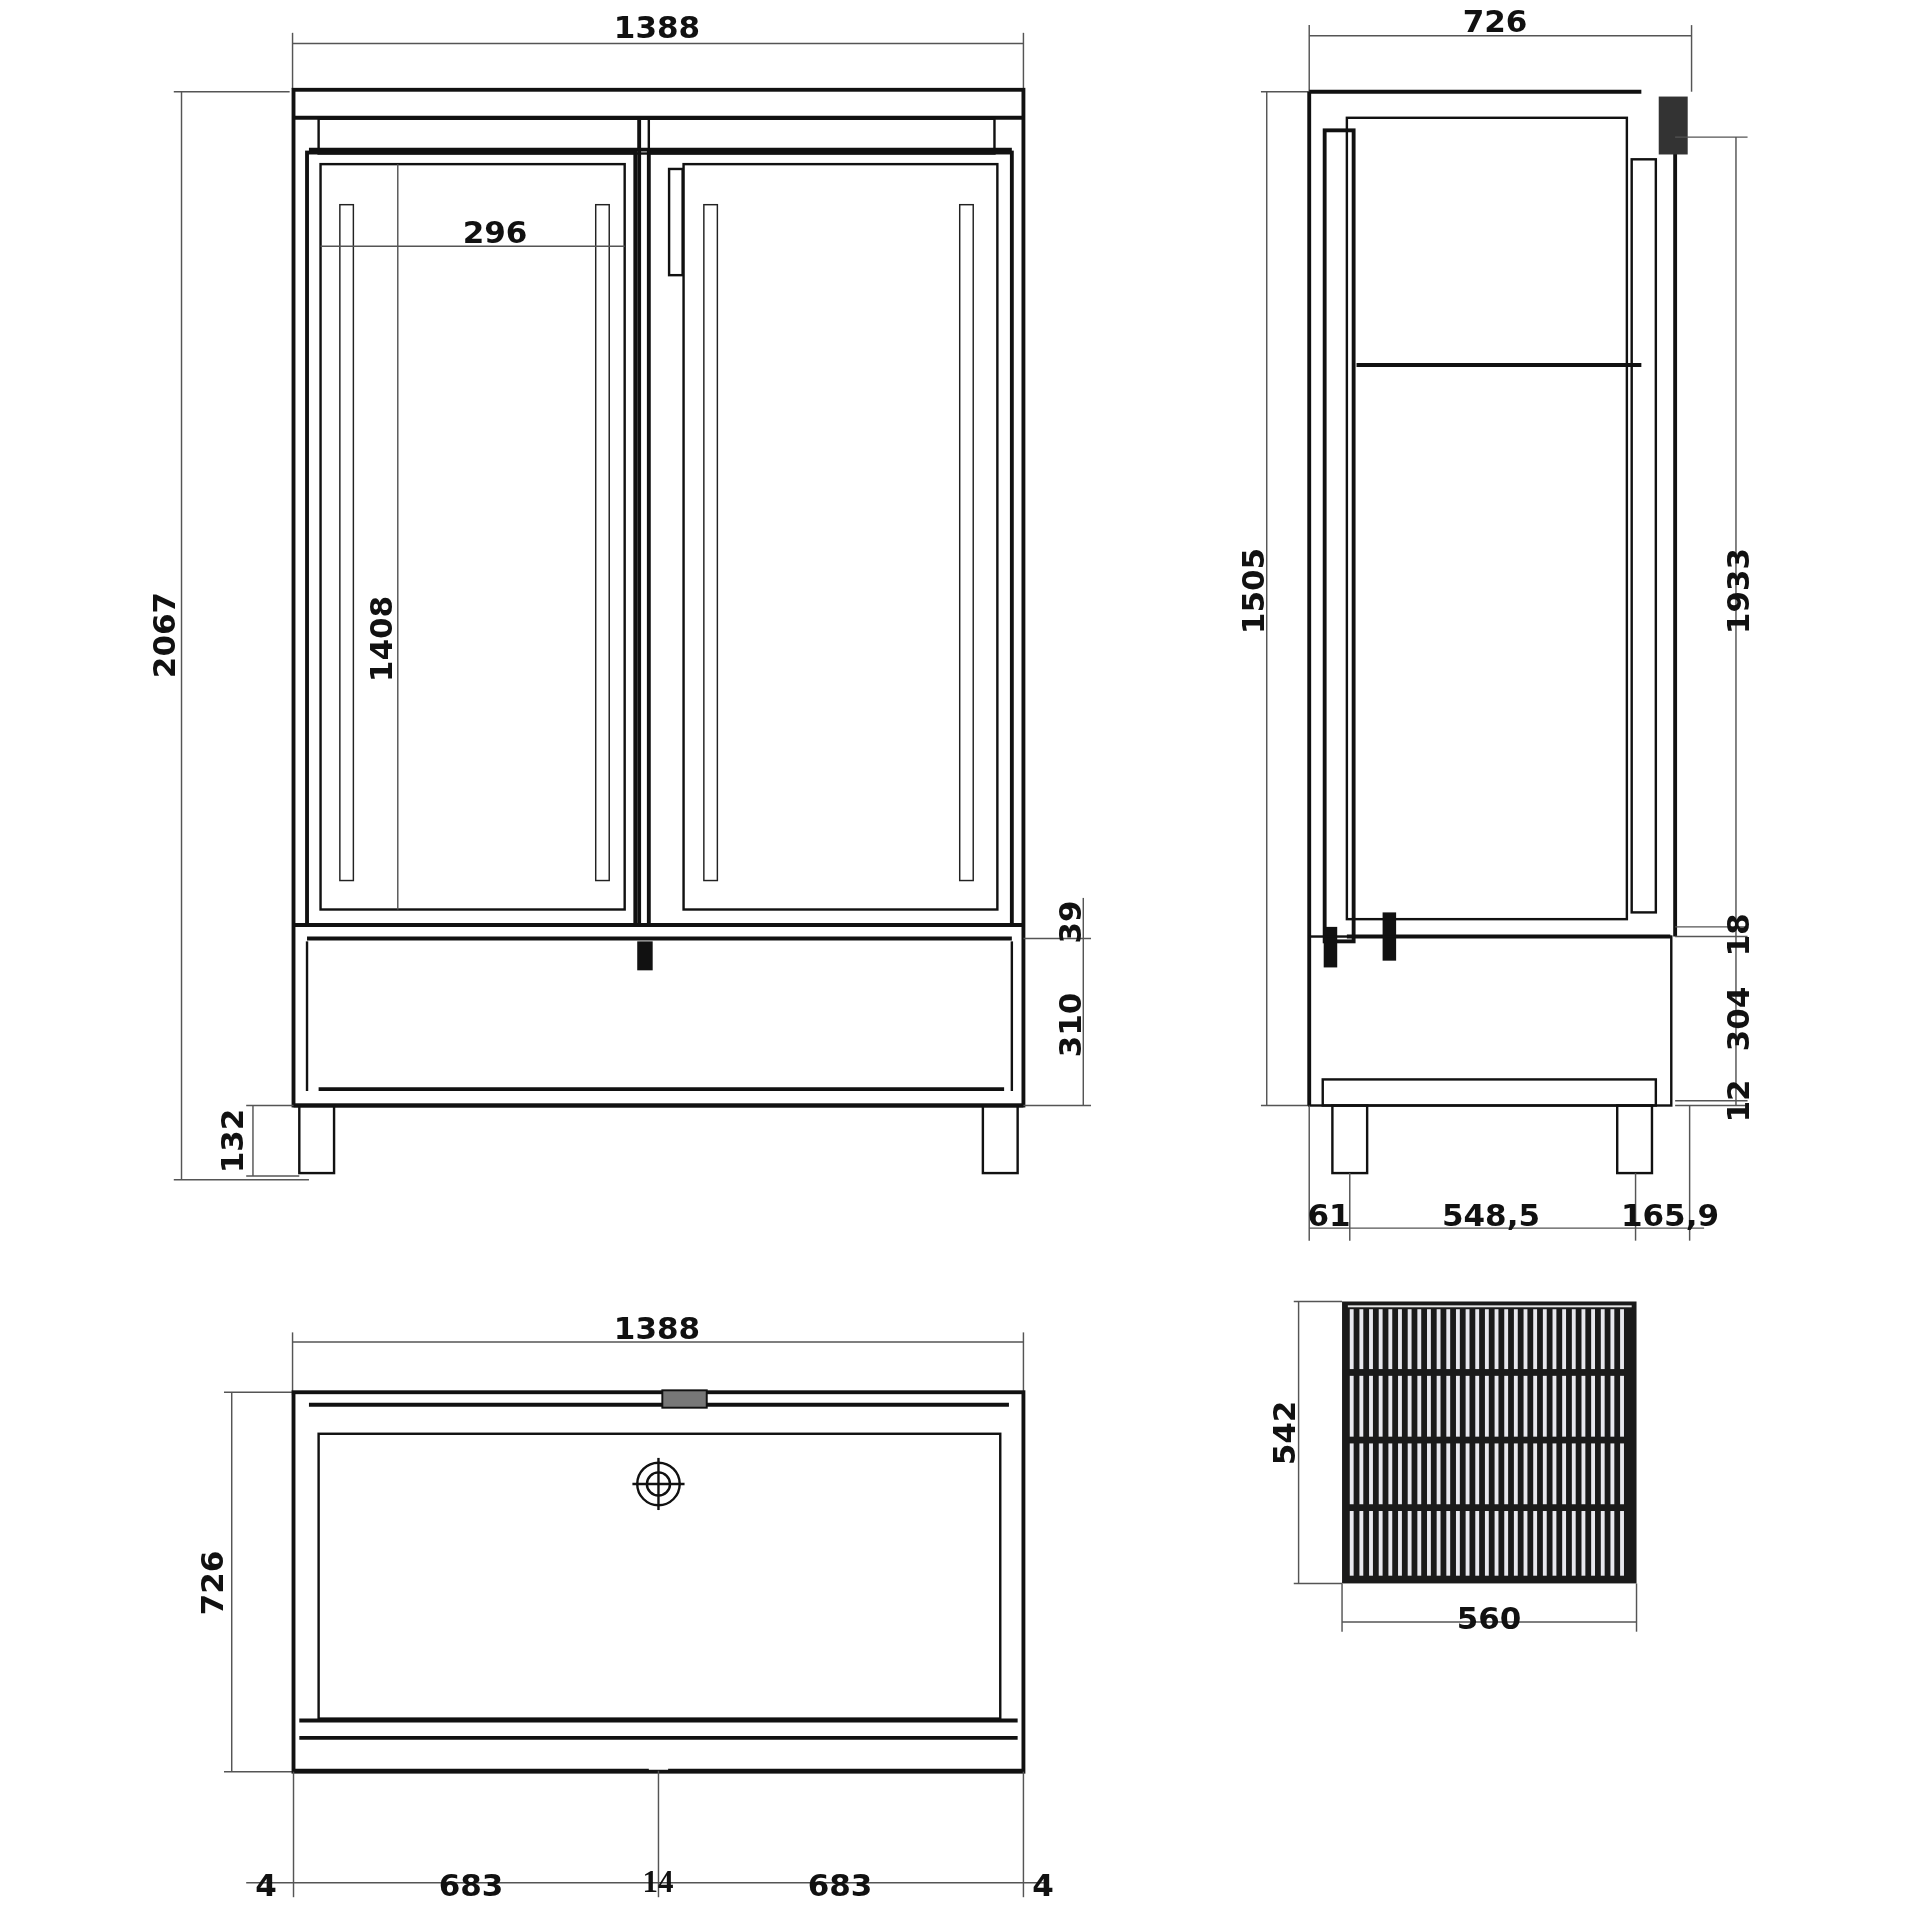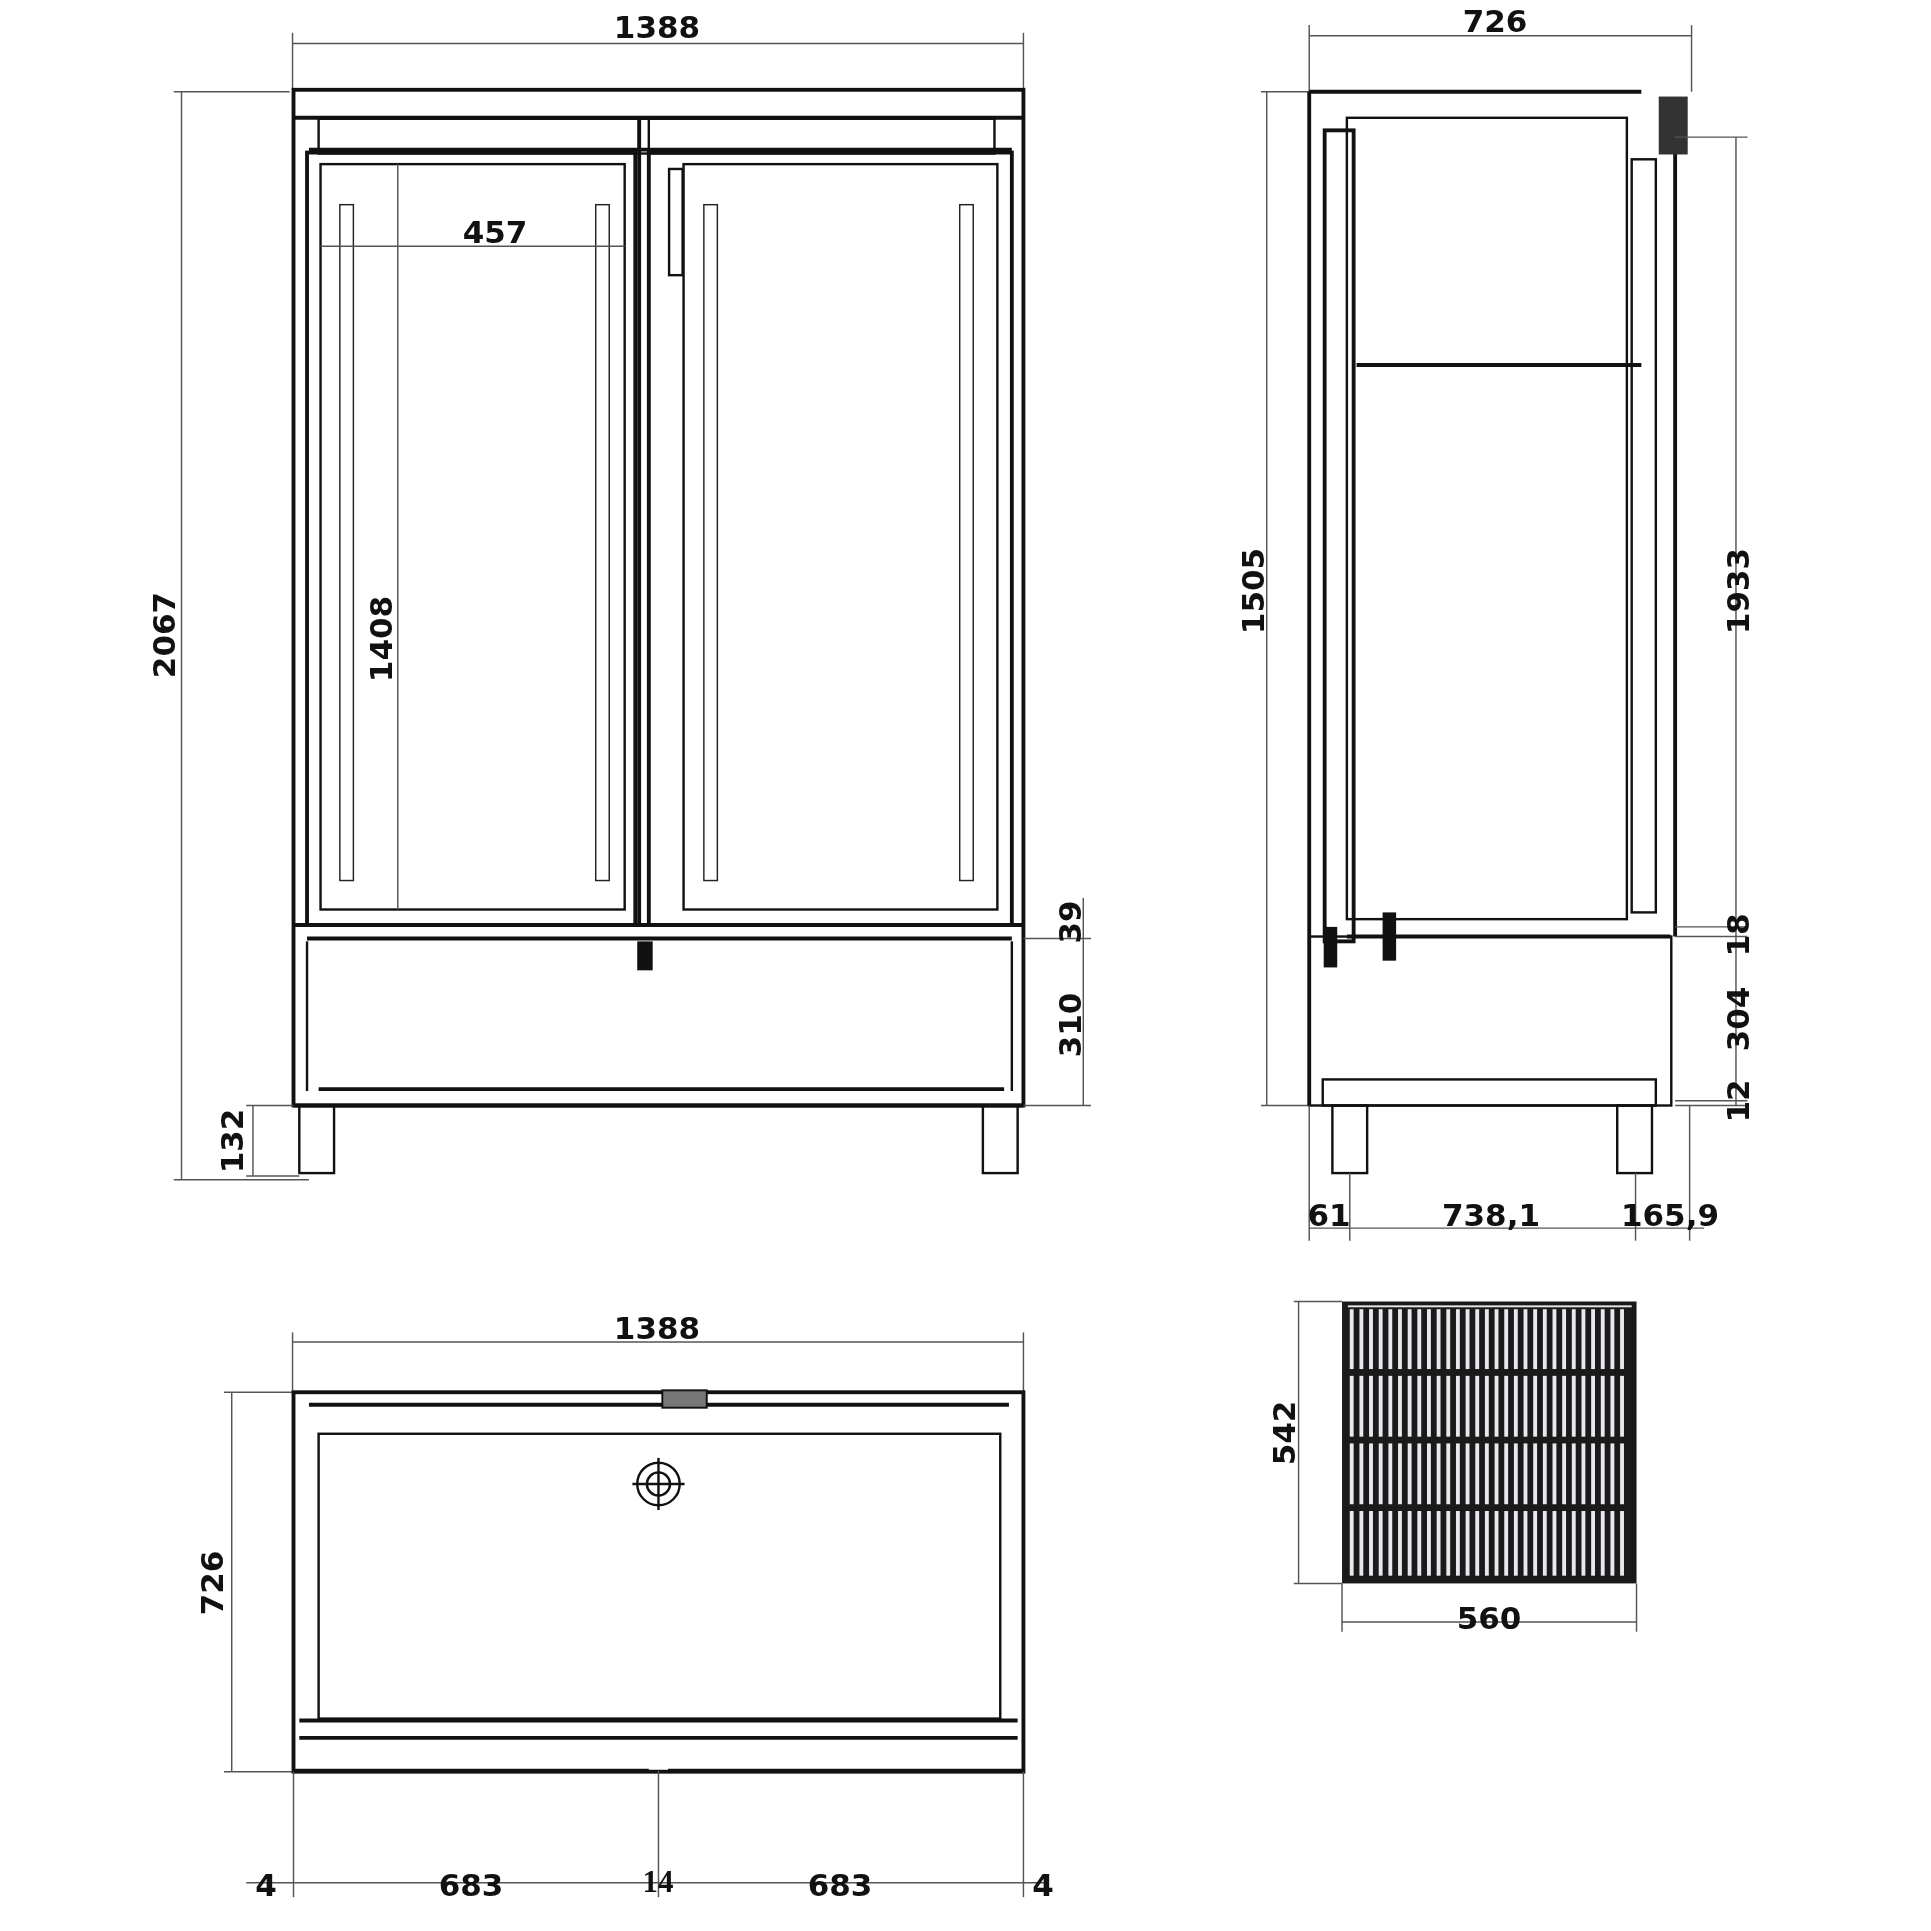--- a/index.html
+++ b/index.html
@@ -267,34 +267,34 @@
       <rect x="1638" y="1565" width="4" height="67" fill="#e8e8ee"></rect>
       <rect x="1648" y="1565" width="4" height="67" fill="#e8e8ee"></rect>
       <rect x="1658" y="1565" width="4" height="67" fill="#e8e8ee"></rect>
       <rect x="1668" y="1565" width="4" height="67" fill="#e8e8ee"></rect>
       <rect x="1678" y="1565" width="4" height="67" fill="#e8e8ee"></rect>
     </g>
 </svg>
 
 <span class="lbl h" style="left:657px; top:27px;">1388</span>
 <span class="lbl v" style="left:164px; top:635px;">2067</span>
-<span class="lbl h" style="left:495px; top:232px;">457</span>
+<span class="lbl h" style="left:495px; top:232px;">296</span>
 <span class="lbl v" style="left:381px; top:639px;">1408</span>
 <span class="lbl v" style="left:1070px; top:922px;">39</span>
 <span class="lbl v" style="left:1070px; top:1025px;">310</span>
 <span class="lbl v" style="left:232px; top:1141px;">132</span>
 
 <span class="lbl h" style="left:1495px; top:21px;">726</span>
 <span class="lbl v" style="left:1253px; top:591px;">1505</span>
 <span class="lbl v" style="left:1738px; top:591px;">1933</span>
 <span class="lbl v" style="left:1738px; top:935px;">18</span>
 <span class="lbl v" style="left:1738px; top:1019px;">304</span>
 <span class="lbl v" style="left:1738px; top:1101px;">12</span>
 <span class="lbl h" style="left:1329px; top:1215px;">61</span>
-<span class="lbl h" style="left:1491px; top:1215px;">738,1</span>
+<span class="lbl h" style="left:1491px; top:1215px;">548,5</span>
 <span class="lbl h" style="left:1670px; top:1215px;">165,9</span>
 
 <span class="lbl h" style="left:657px; top:1328px;">1388</span>
 <span class="lbl v" style="left:212px; top:1583px;">726</span>
 <span class="lbl h" style="left:266px; top:1885px;">4</span>
 <span class="lbl h" style="left:471px; top:1885px;">683</span>
 <span class="lbl h" style="left:658px; top:1881px;font-family:Liberation Serif, serif;">14</span>
 <span class="lbl h" style="left:840px; top:1885px;">683</span>
 <span class="lbl h" style="left:1043px; top:1885px;">4</span>
 

